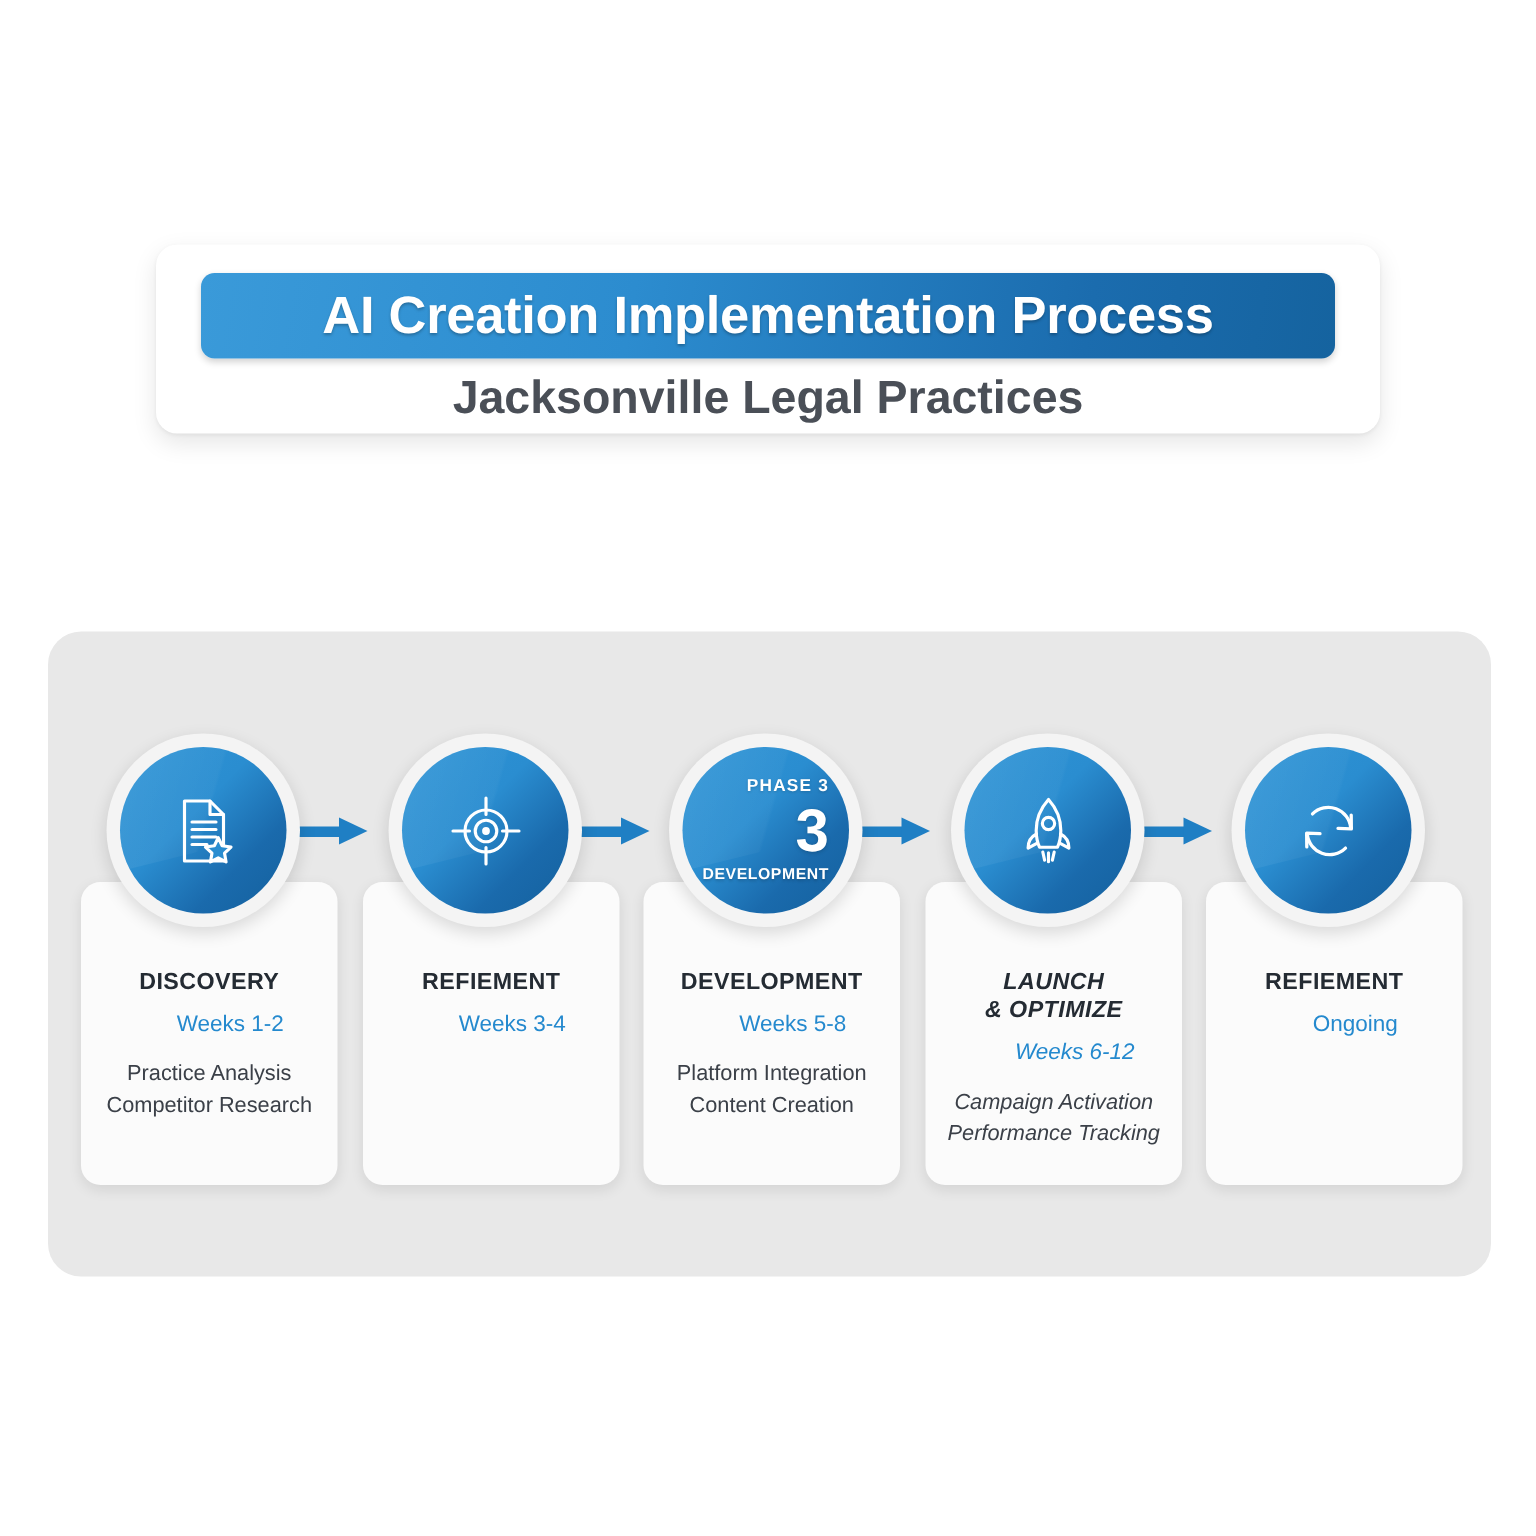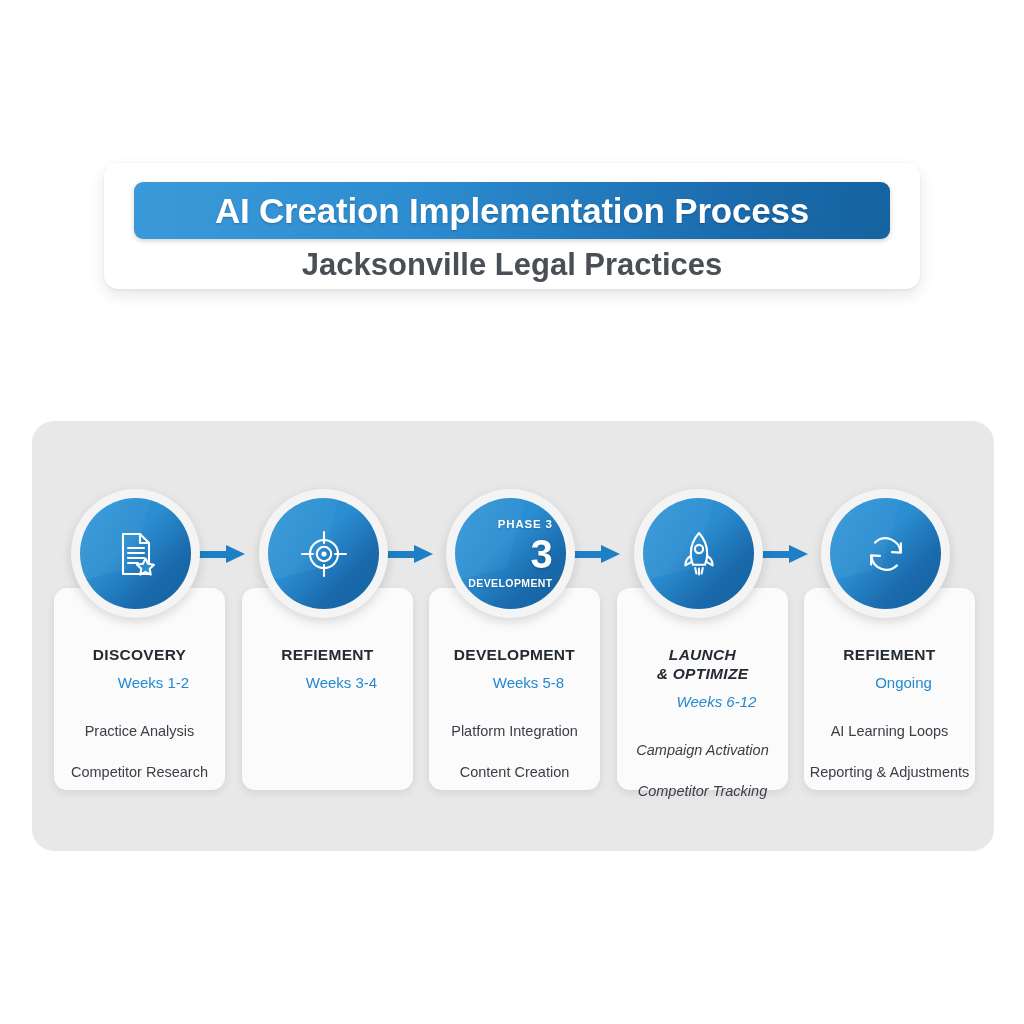--- a/index.html
+++ b/index.html
@@ -125,25 +125,25 @@
   .card-period {
     margin-top: 9px;
     font-size: 15px;
     color: #2489ce;
     text-align: center;
     white-space: nowrap;
     margin-left: 28px;
   }
 
   .card-items {
-    margin-top: 30px;
+    margin-top: 15px;
     display: flex;
     flex-direction: column;
     align-items: center;
-    gap: 20px;
+    gap: 0;
   }
 
   .card-item {
     font-size: 14.5px;
     color: #3b4048;
     text-align: center;
     white-space: nowrap;
     line-height: 1.45;
   }
 
@@ -340,45 +340,41 @@
               </svg>
             </span>
           </div>
         </div>
         <div class="card">
           <div class="card-title">LAUNCH
 &amp; OPTIMIZE</div>
           <div class="card-period">Weeks 6-12</div>
           <div class="card-items">
             <div class="card-item">Campaign Activation</div>
-            <div class="card-item">Competitor Tracking</div>
+            <div class="card-item">Performance Tracking</div>
           </div>
         </div>
       </div>
 
       <div class="phase">
         <div class="circle-wrap">
           <div class="circle">
             <span>
               <svg width="56" height="56" viewBox="0 0 56 56" fill="none" stroke="#ffffff" stroke-width="2.2" stroke-linecap="round" stroke-linejoin="round">
                 <path d="M42.5 26 A15 15 0 0 0 17 16.6"></path>
                 <path d="M13.5 30 A15 15 0 0 0 39 39.4"></path>
                 <path d="M42.8 17.4 L42.9 26.6 L34 26.2"></path>
                 <path d="M13.2 38.6 L13.1 29.4 L22 29.8"></path>
               </svg>
             </span>
           </div>
         </div>
         <div class="card">
           <div class="card-title">REFIEMENT</div>
           <div class="card-period">Ongoing</div>
-          <div class="card-items">
-            <div class="card-item">AI Learning Loops</div>
-            <div class="card-item">Reporting &amp; Adjustments</div>
-          </div>
         </div>
       </div>
 
       <div class="arrow">
         <div class="shaft"></div>
         <div class="head"></div>
       </div>
       <div class="arrow">
         <div class="shaft"></div>
         <div class="head"></div>

